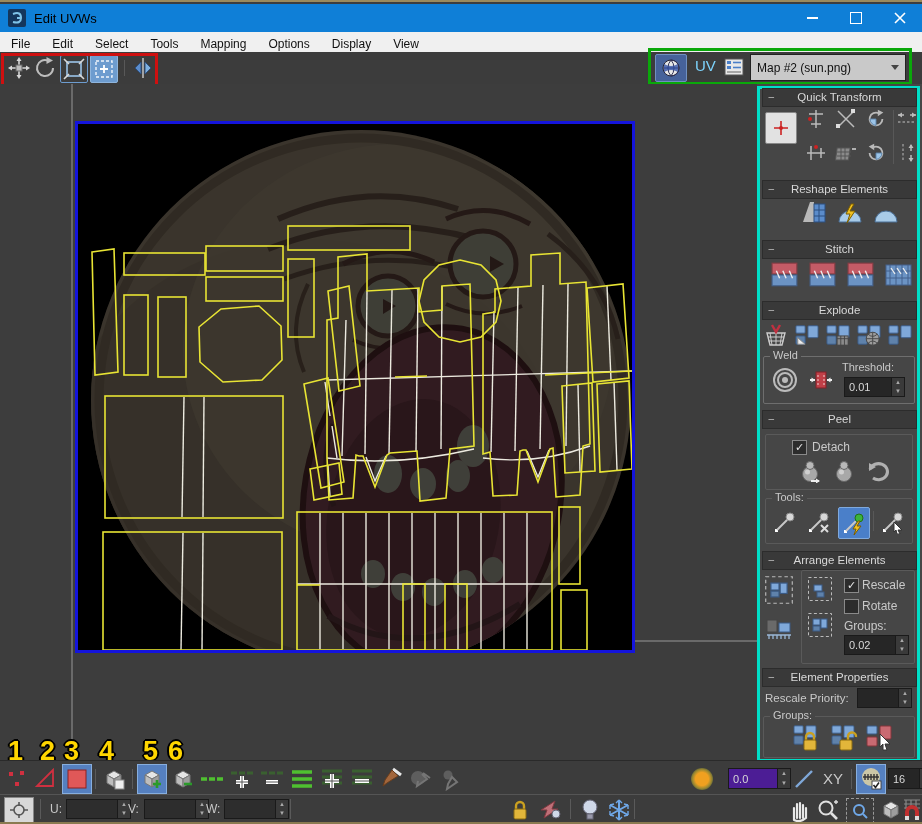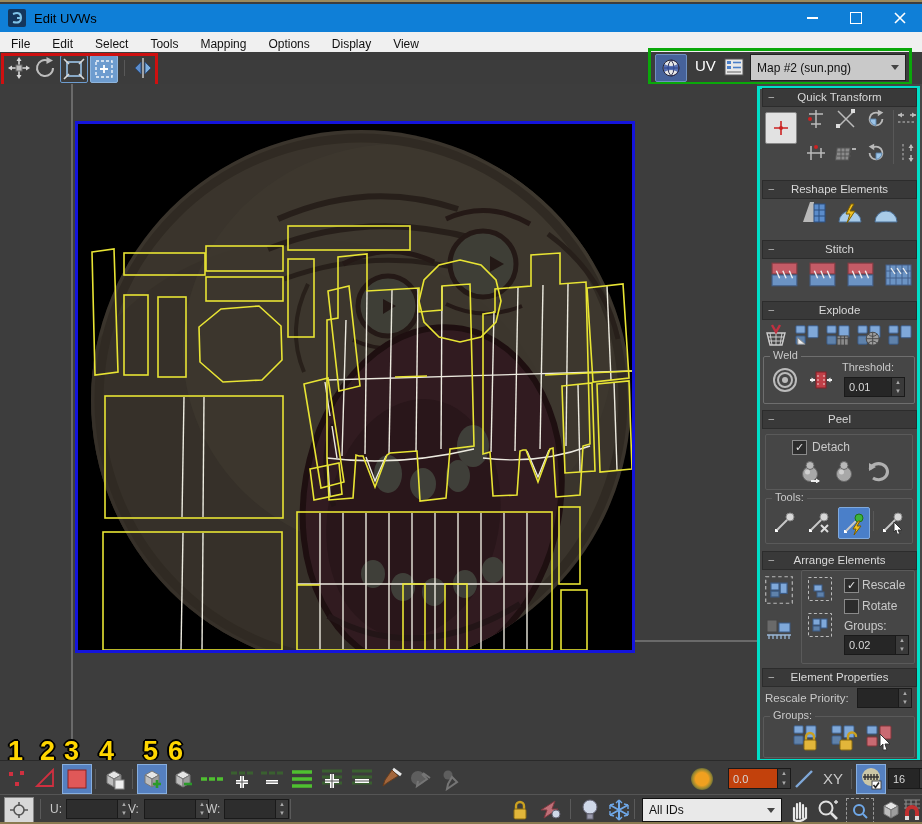--- a/index.html
+++ b/index.html
@@ -191,21 +191,21 @@
       </svg>
     </div>
 
     <div class="abs" style="left:655px;top:2px;width:30px;height:26px;background:#46629a;border:1px solid #7090c0;border-radius:2px;display:flex;align-items:center;justify-content:center">
       <svg width="20" height="20">
         <circle cx="10" cy="10" r="8" fill="#e8e8e8" stroke="#223"></circle>
         <path d="M10,2 a8,8 0 0 1 0,16 M2,10 h16 M10,2 a12,12 0 0 0 0,16 M10,2 a12,12 0 0 1 0,16" fill="none" stroke="#335" stroke-width="1"></path>
         <path d="M3,6 q7,4 14,0 L17,14 q-7,-4 -14,0 Z" fill="#2a49a0" opacity="0.75"></path>
       </svg>
     </div>
-    <div class="abs" style="left:695px;top:5px;color:#ffffff;font-size:15px">UV</div>
+    <div class="abs" style="left:695px;top:5px;color:#7dd3fc;font-size:15px">UV</div>
     <div class="abs" style="left:722px;top:4px;width:24px;height:22px;display:flex;align-items:center;justify-content:center">
       <svg width="20" height="18">
         <rect x="1" y="1" width="18" height="16" fill="#e8e8e8" stroke="#555"></rect>
         <rect x="3" y="3" width="4" height="3" fill="#4a7fc9"></rect>
           <rect x="3" y="8" width="4" height="3" fill="#4a7fc9"></rect>
         <line x1="9" y1="4.5" x2="17" y2="4.5" stroke="#4a7fc9" stroke-width="1.6"></line>
         <line x1="9" y1="9.5" x2="17" y2="9.5" stroke="#4a7fc9" stroke-width="1.6"></line>
         <line x1="3" y1="14" x2="17" y2="14" stroke="#888" stroke-width="1.4"></line>
       </svg>
     </div>
@@ -737,21 +737,21 @@
       <svg width="24" height="24">
           <circle cx="9" cy="8" r="4.5" fill="#888"></circle>
           <path d="M13,10 l5,5 -7,5 -3,2 1,-5 Z" stroke="#bbb" stroke-width="2" fill="none"></path>
         </svg>
     </div>
 
     <div class="bico" style="left:690px;top:6px;width:24px;height:24px">
       <div style="width:22px;height:22px;border-radius:50%;background:radial-gradient(circle,#f0a020 0 42%,#a08a30 60%,#5a6038 75%,#3c3c3c 100%)"></div>
     </div>
     <div class="spin" style="left:728px;top:7px">
-      <div class="spin-val" style="width:40px;height:17px;background:#c2410c">0.0</div>
+      <div class="spin-val" style="width:40px;height:17px;background:#4c1d95">0.0</div>
       <div class="spin-btns">
           <div>▲</div>
           <div>▼</div>
         </div>
     </div>
     <div class="bico" style="left:792px;top:5px;width:24px;height:26px">
       <svg width="22" height="22">
           <line x1="3" y1="19" x2="19" y2="3" stroke="#7fa8d9" stroke-width="2.4"></line>
         </svg>
     </div>
@@ -829,24 +829,20 @@
     </div>
     <div class="bico" style="left:606px;top:2px;width:26px;height:26px">
       <svg width="24" height="24">
           <g stroke="#6fa8e8" stroke-width="2">
             <path d="M12,2 V22 M3,7 L21,17 M21,7 L3,17"></path>
             <path d="M12,2 l-3,3 M12,2 l3,3 M12,22 l-3,-3 M12,22 l3,-3 M3,7 l4,-1 M3,7 l0,4 M21,17 l-4,1 M21,17 l0,-4 M21,7 l-4,-1 M21,7 l0,4 M3,17 l4,1 M3,17 l0,-4" stroke-width="1.4"></path>
           </g>
         </svg>
     </div>
     <div class="hsep" style="left:634px;top:4px"></div>
-    <div class="dropdown" style="left:642px;top:3px;width:138px;height:22px">
-      <span style="margin-left:6px">All IDs</span>
-      <div class="chev"></div>
-    </div>
     <div class="bico" style="left:786px;top:2px;width:26px;height:26px">
       <svg width="24" height="24" viewBox="0 0 24 24">
           <use href="#s-hand"></use>
         </svg>
     </div>
     <div class="bico" style="left:814px;top:2px;width:28px;height:26px">
       <svg width="26" height="24" viewBox="0 0 24 24">
           <use href="#s-magnify"></use>
           <path d="M21,4 h4 M23,2 v4" stroke="#ddd" stroke-width="1.4" transform="translate(-3,0)"></path>
         </svg>

